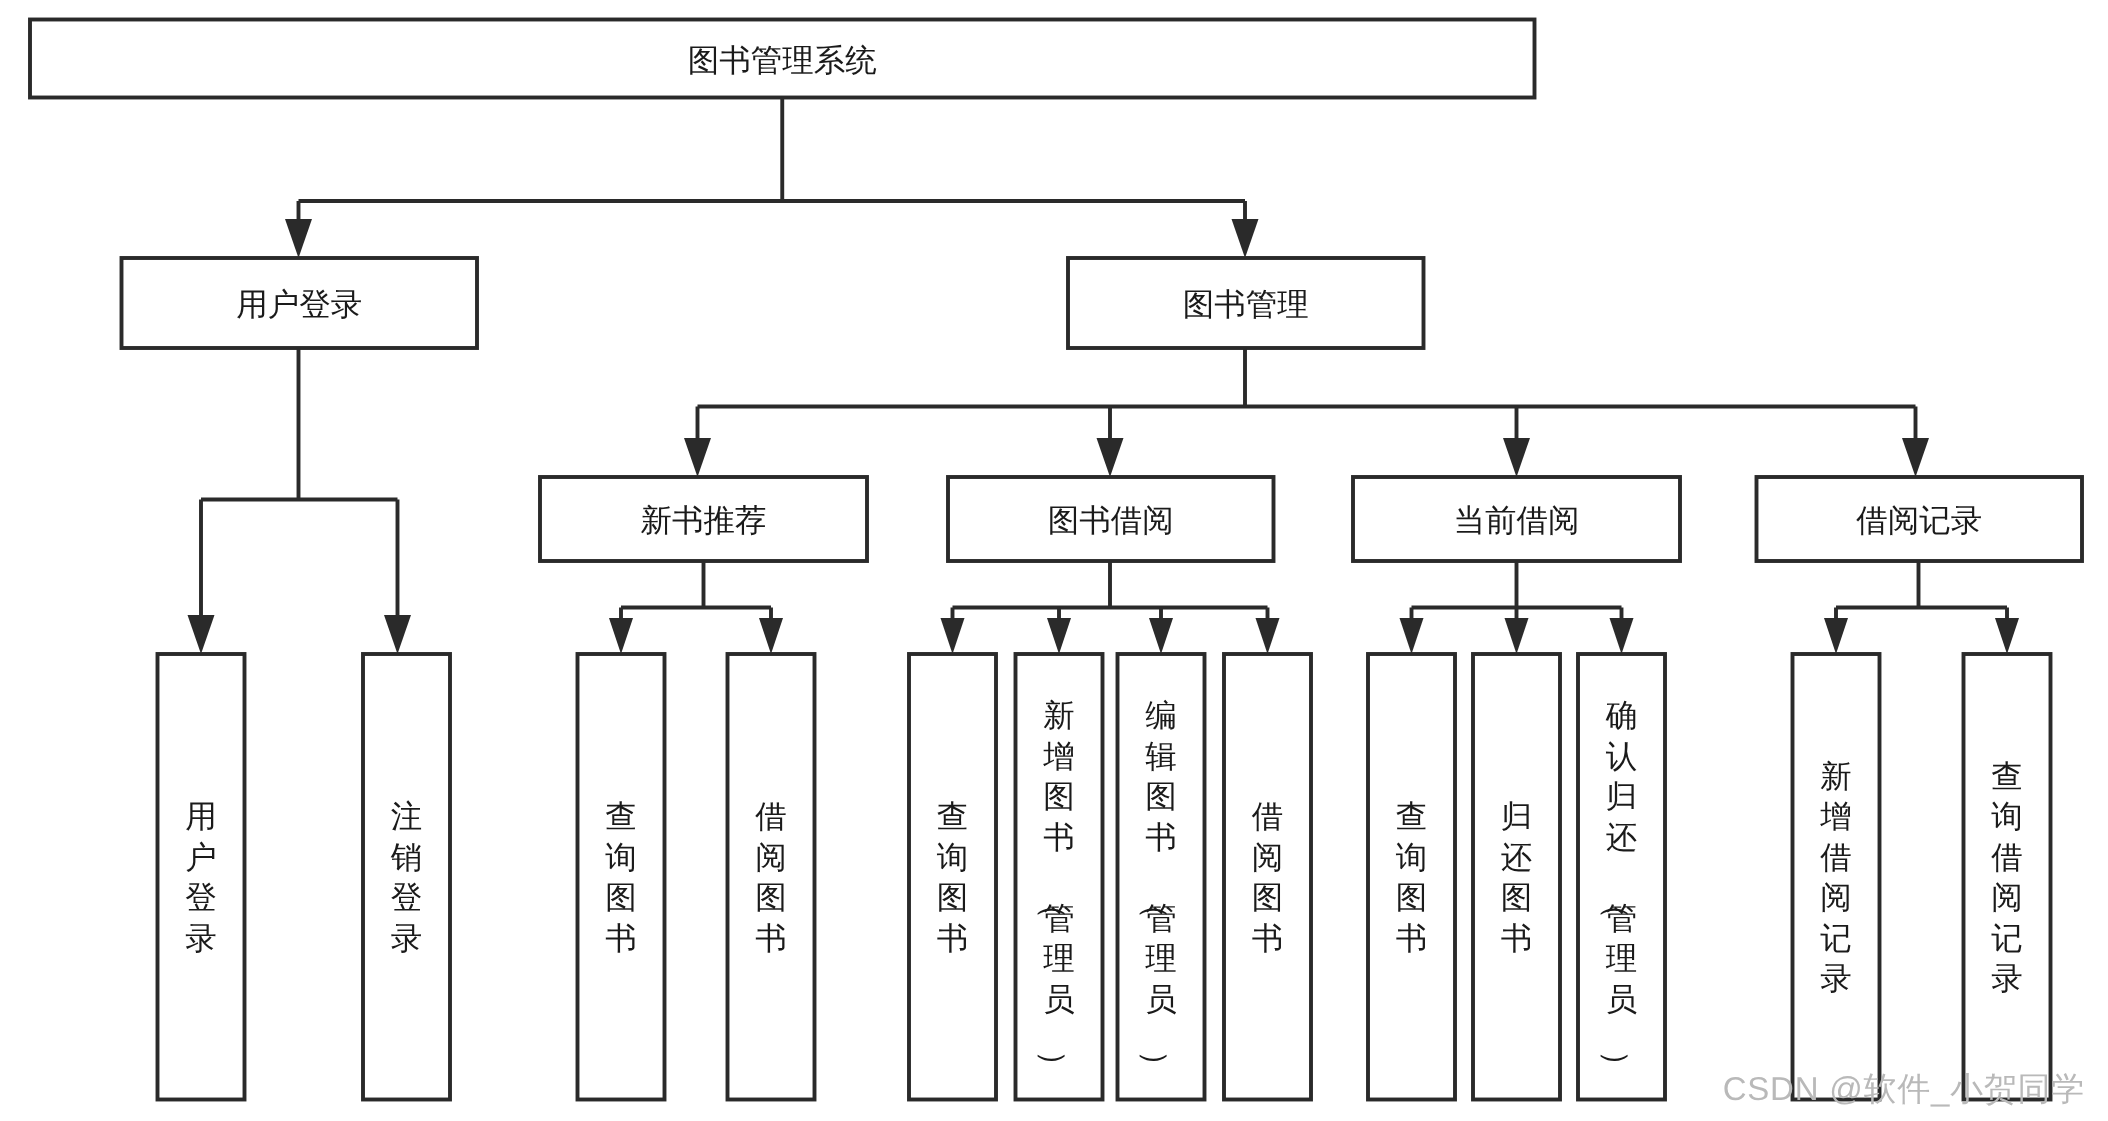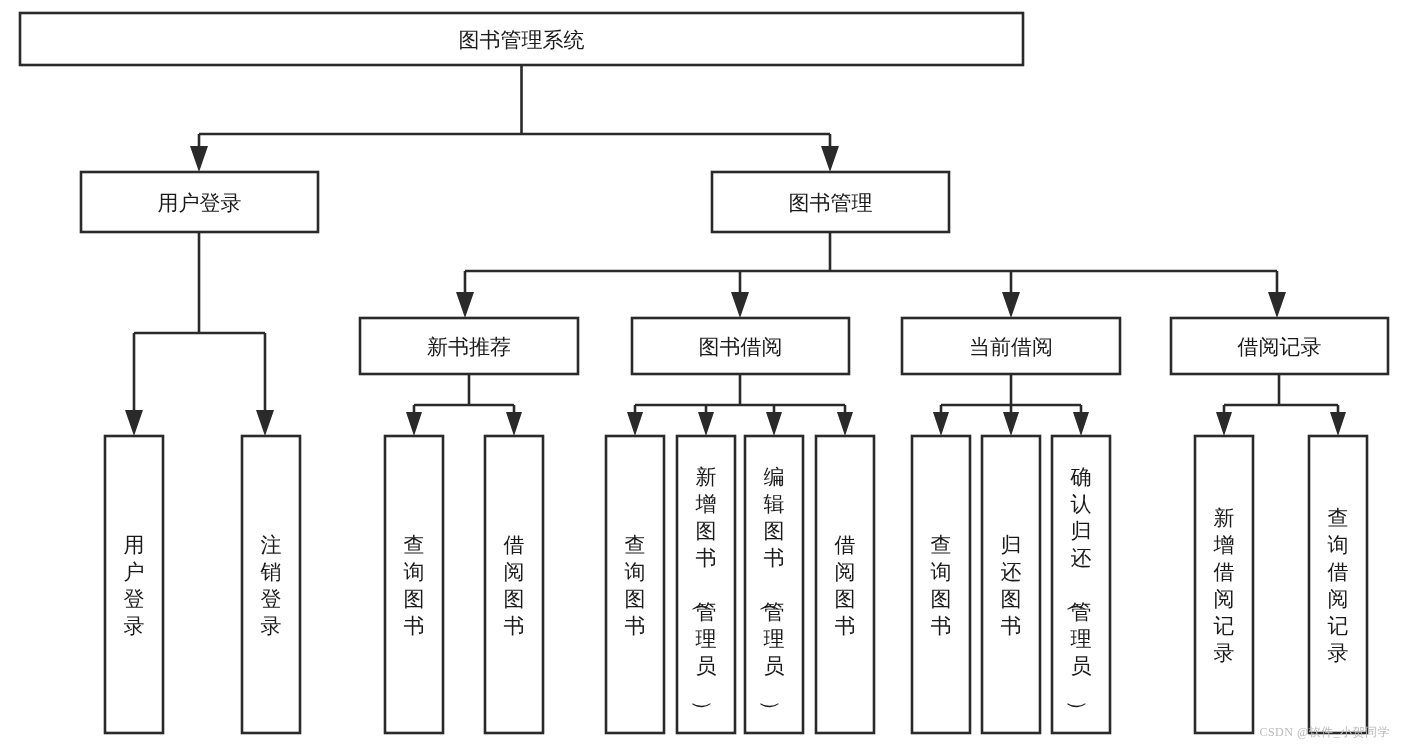--- a/index.html
+++ b/index.html
@@ -48,22 +48,22 @@
   .node-label-vertical {
     font-family: "DejaVu Sans", "Liberation Sans", sans-serif;
     fill: #1a1a1a;
     font-size: 21px;
     text-anchor: middle;
   }
   .watermark {
     position: absolute;
     right: 8px;
     bottom: 6px;
-    font-family: Liberation Serif, serif;
-    font-size: 12px;
+    font-family: Liberation Sans, sans-serif;
+    font-size: 22px;
     color: #b9b9b9;
     letter-spacing: 0.5px;
     white-space: nowrap;
     pointer-events: none;
   }
 </style>
 </head>
 <body>
 
 <div id="diagram-root">

